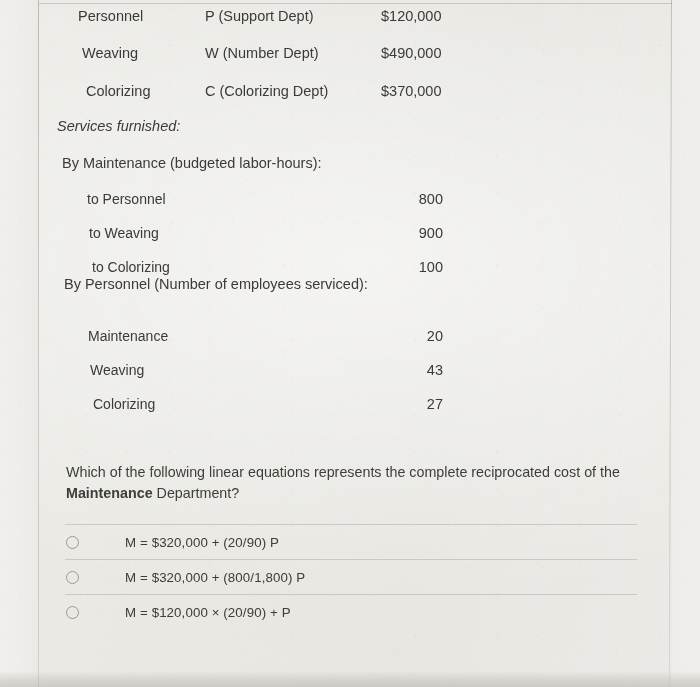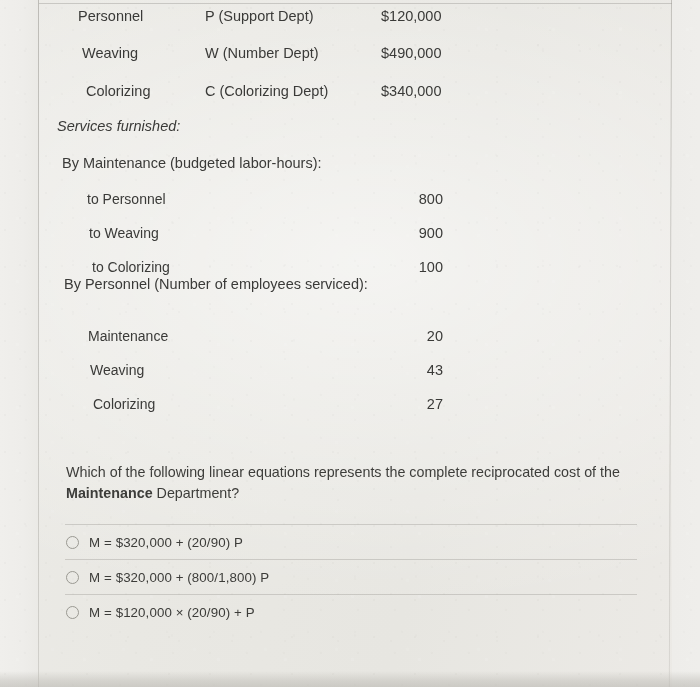--- a/index.html
+++ b/index.html
@@ -147,20 +147,21 @@
     top: 524px;
     width: 572px;
   }
   .option {
     position: relative;
     height: 34px;
     border-top: 1px solid rgba(160,158,152,0.42);
     display: flex;
     align-items: center;
     cursor: pointer;
+    gap: 36px;
   }
   .radio {
     flex: 0 0 auto;
     width: 11px;
     height: 11px;
     border: 1.3px solid #9a9992;
     border-radius: 50%;
     margin-right: 10px;
     margin-left: 1px;
     background: transparent;
@@ -192,21 +193,21 @@
 
     <div class="row" style="top:40px;">
       <span class="col-name dept-name-2">Weaving</span>
       <span class="col-code">W (Number Dept)</span>
       <span class="col-amt">$490,000</span>
     </div>
 
     <div class="row" style="top:78px;">
       <span class="col-name dept-name-3">Colorizing</span>
       <span class="col-code">C (Colorizing Dept)</span>
-      <span class="col-amt">$340,000</span>
+      <span class="col-amt">$370,000</span>
     </div>
 
     <div class="section-head italic" style="top:113px; left:57px;">Services furnished:</div>
 
     <div class="section-head" style="top:150px; left:62px;">By Maintenance (budgeted labor-hours):</div>
 
     <div class="sub-label" style="top:186px; left:87px;">to Personnel</div>
     <div class="row" style="top:186px;">
       <span class="col-num">800</span>
     </div>

